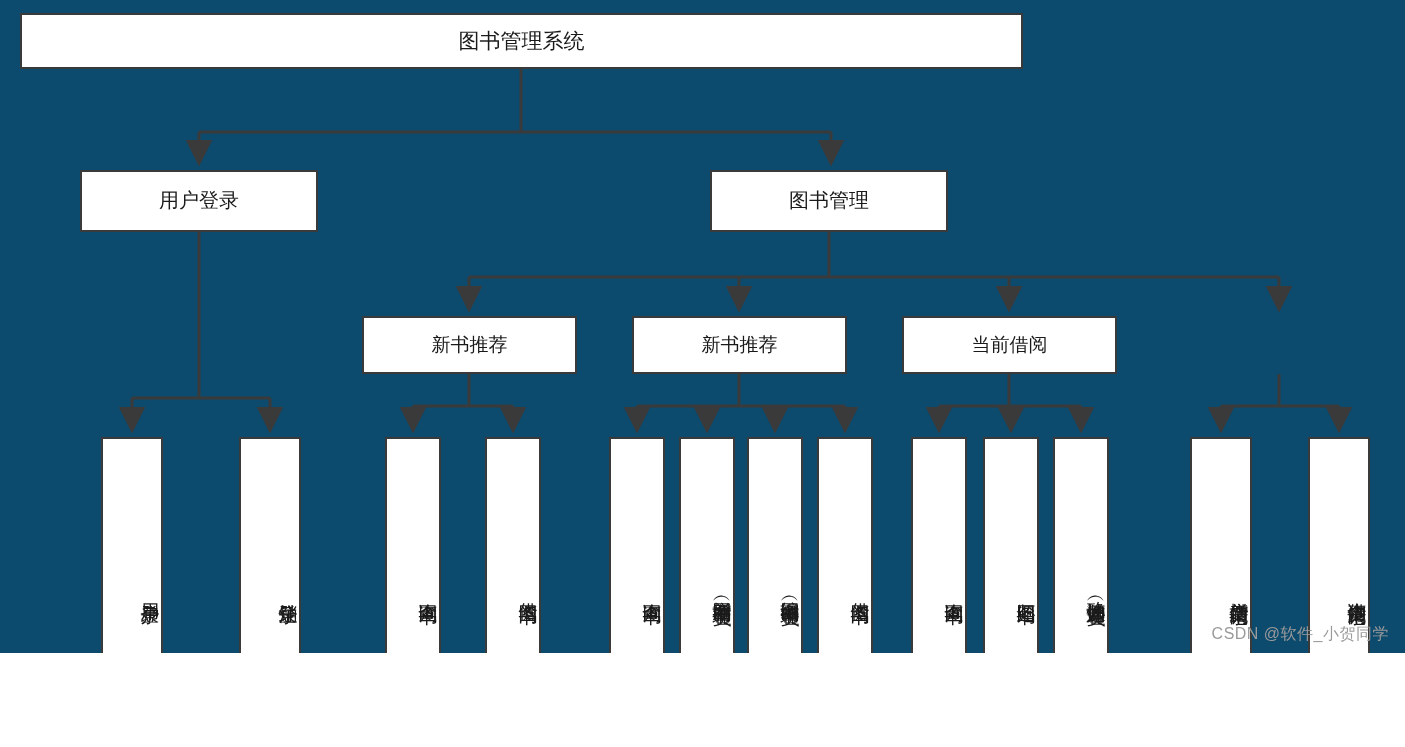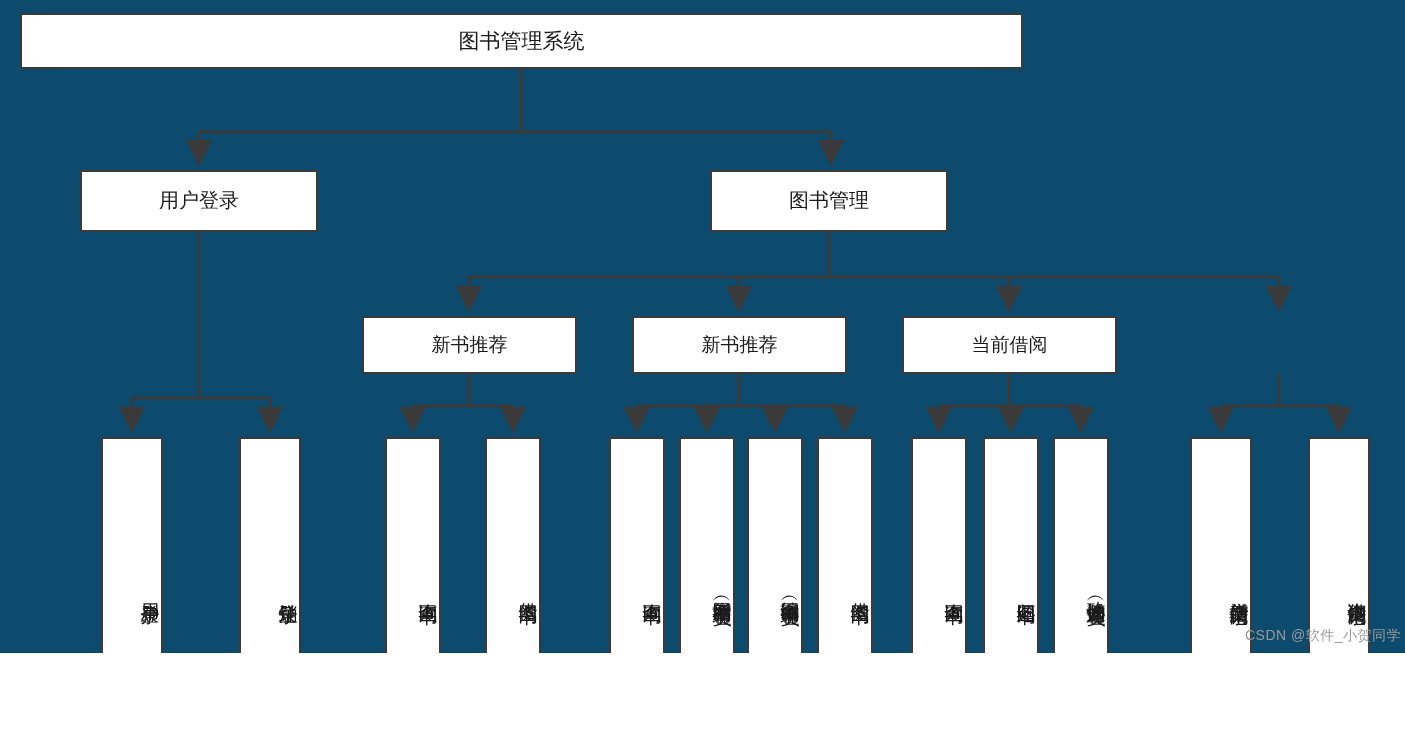--- a/index.html
+++ b/index.html
@@ -56,23 +56,23 @@
     justify-content: center;
     letter-spacing: 1px;
   }
   .node.leaf .leaf-text {
     writing-mode: vertical-rl;
     text-orientation: upright;
     white-space: nowrap;
   }
   #watermark {
     position: absolute;
-    right: 4px;
+    right: 16px;
     bottom: 8px;
-    font-size: 14px;
+    font-size: 16px;
     color: #9a9a9a;
     letter-spacing: 0.5px;
     white-space: nowrap;
   }
 </style>
 </head>
 <body>
 
 <div id="canvas">
 

